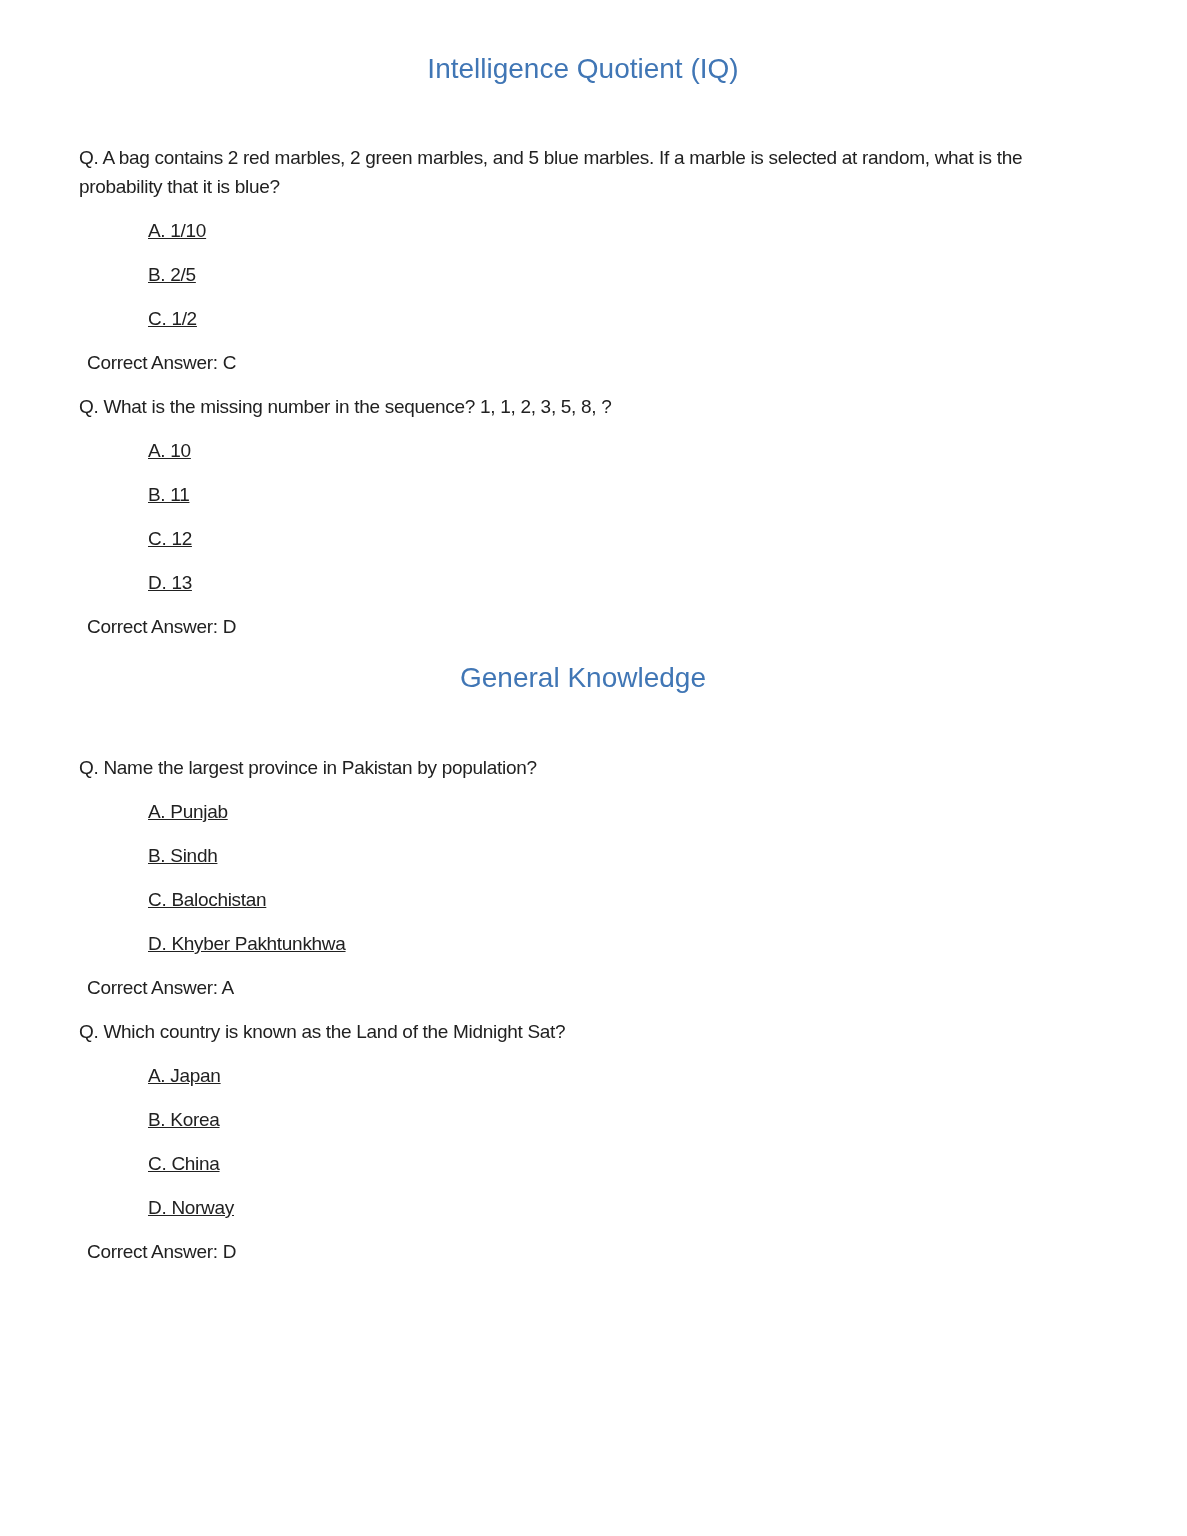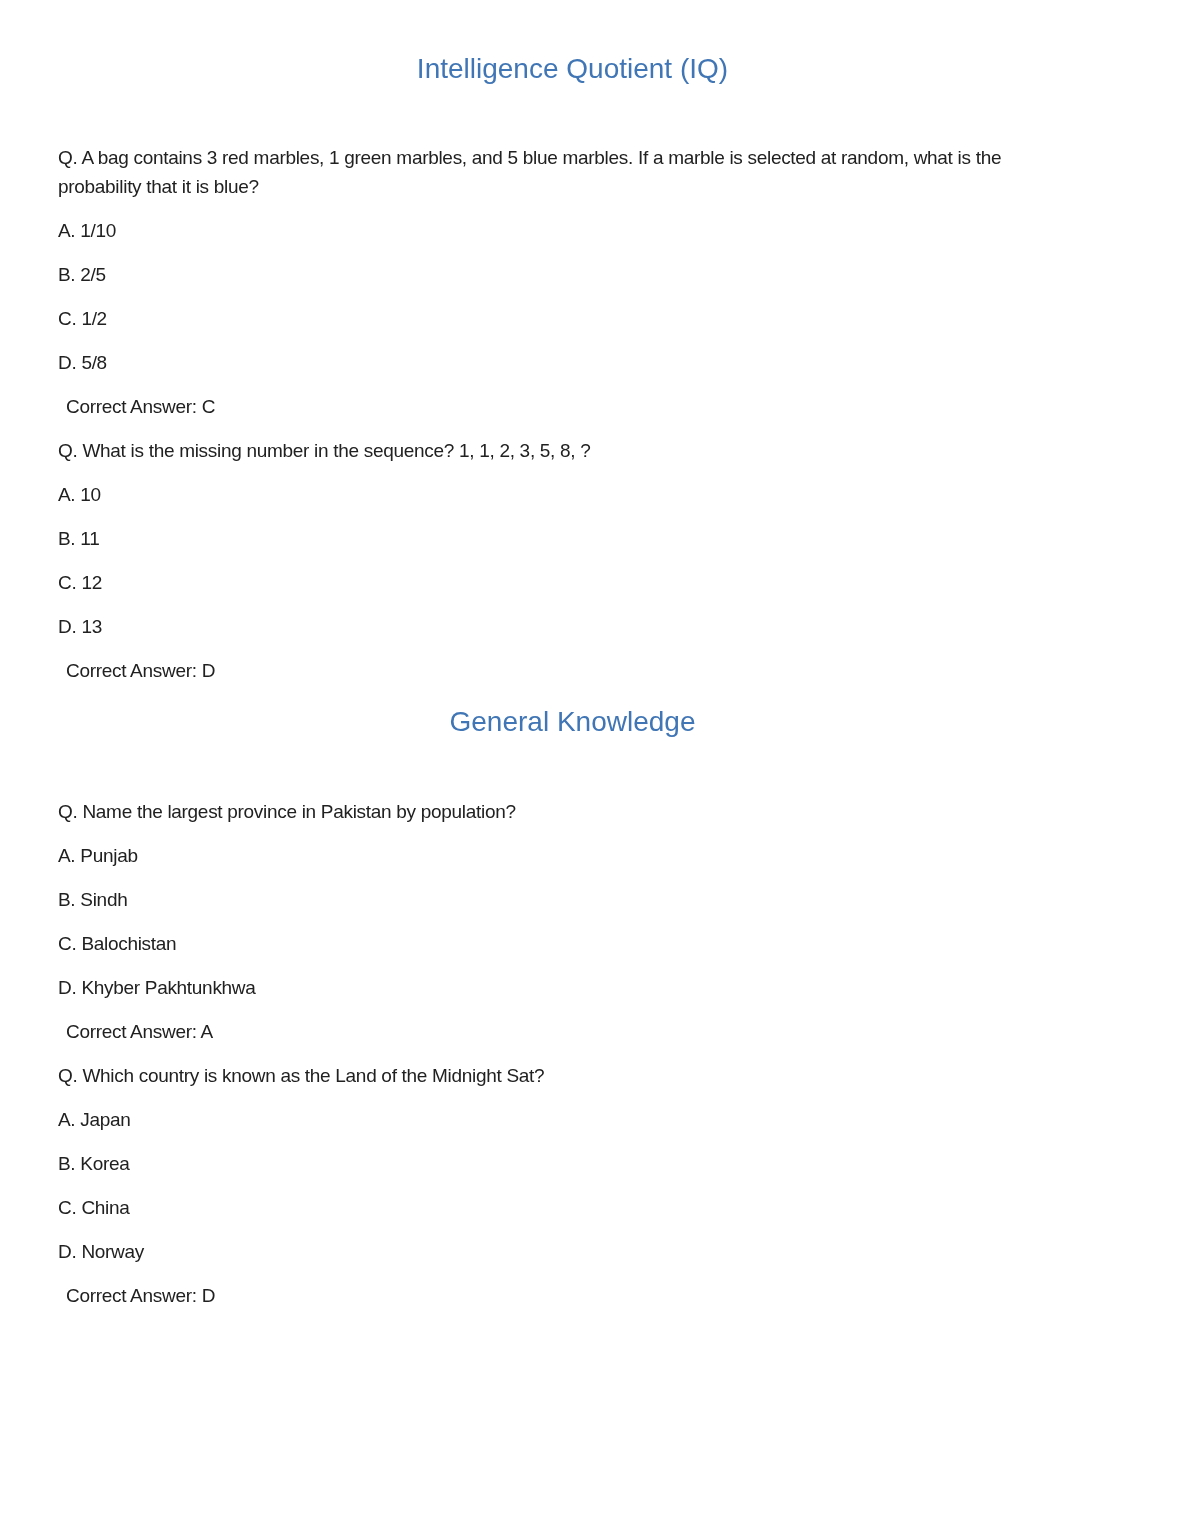--- a/index.html
+++ b/index.html
@@ -12,21 +12,21 @@
     width: 1187px;
     height: 1536px;
     background: #ffffff;
     font-family: "Liberation Sans", sans-serif;
     color: #212121;
     overflow: hidden;
     box-sizing: border-box;
     padding-top: 50px;
   }
   .content {
-    padding-left: 58px;
+    padding-left: 79px;
     padding-right: 100px;
     font-size: 19px;
     line-height: 29px;
     letter-spacing: -0.3px;
   }
   .doc-heading {
     font-size: 28px;
     line-height: 38px;
     font-weight: 400;
     text-align: center;
@@ -35,38 +35,39 @@
     margin: 0 0 55px 0;
   }
   .doc-heading.second {
     margin-top: 18px;
     margin-bottom: 56px;
   }
   .para {
     margin: 0 0 15px 0;
   }
   .option {
+    margin-left: 69px;
+    text-decoration: underline;
   }
   .answer {
     margin-left: 8px;
   }
 </style>
 </head>
 <body>
 
 <div class="page">
   <div class="content">
 
     <h1 class="doc-heading">Intelligence Quotient (IQ)</h1>
 
-    <p class="para question">Q. A bag contains 3 red marbles, 1 green marbles, and 5 blue marbles. If a marble is selected at random, what is the probability that it is blue?</p>
+    <p class="para question">Q. A bag contains 2 red marbles, 2 green marbles, and 5 blue marbles. If a marble is selected at random, what is the probability that it is blue?</p>
     <p class="para option">A. 1/10</p>
     <p class="para option">B. 2/5</p>
     <p class="para option">C. 1/2</p>
-    <p class="para option">D. 5/8</p>
     <p class="para answer">Correct Answer: C</p>
 
     <p class="para question">Q. What is the missing number in the sequence? 1, 1, 2, 3, 5, 8, ?</p>
     <p class="para option">A. 10</p>
     <p class="para option">B. 11</p>
     <p class="para option">C. 12</p>
     <p class="para option">D. 13</p>
     <p class="para answer">Correct Answer: D</p>
 
     <h1 class="doc-heading second">General Knowledge</h1>

